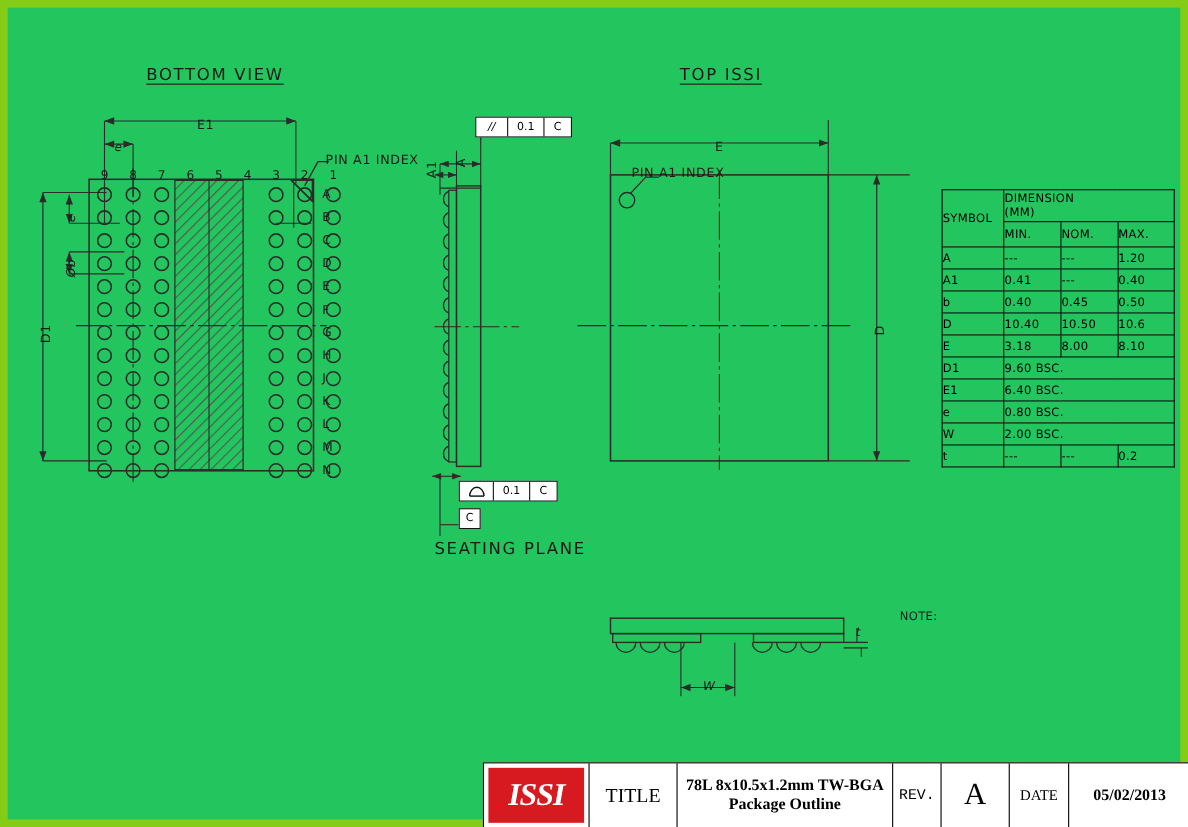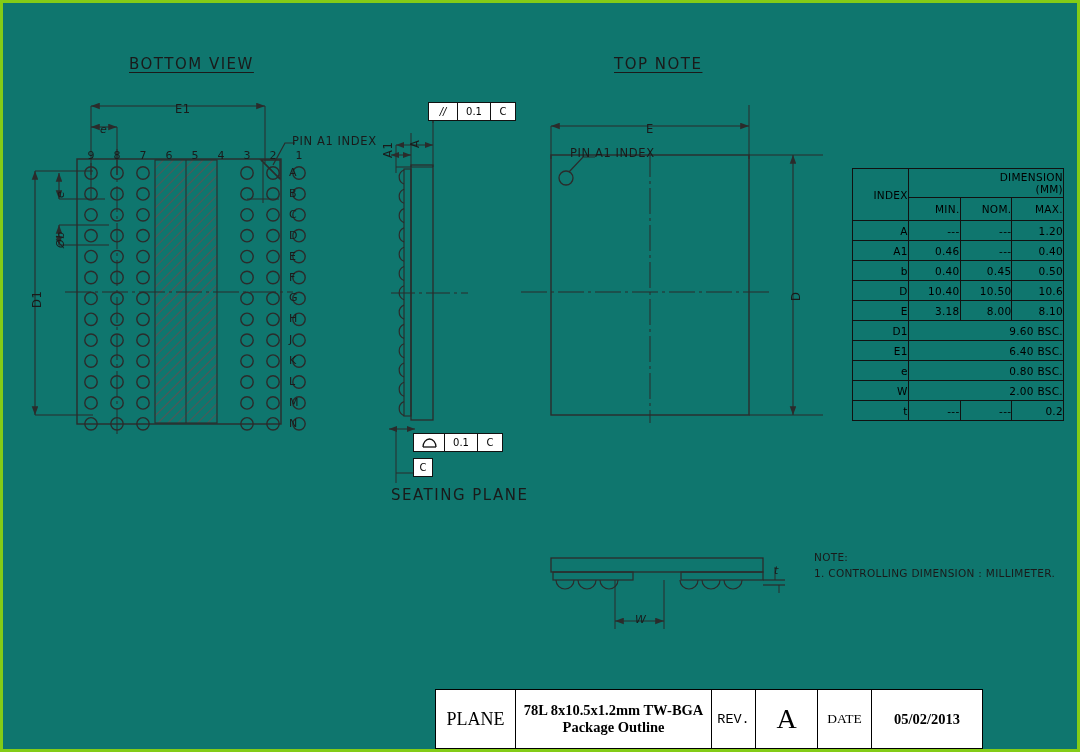--- a/index.html
+++ b/index.html
@@ -1,25 +1,25 @@
 <!DOCTYPE html>
 <html><head>
 <meta charset="utf-8">
 <style>
   html,body{margin:0;padding:0;background:#ffffff;}
   body{width:1080px;height:752px;font-family:"DejaVu Sans",sans-serif;color:#000;overflow:hidden;}
-  #sheet{position:relative;width:1080px;height:752px;background:#0f766e;box-sizing:border-box;border:3px solid #84cc16;padding-left:12px;}
+  #sheet{position:relative;width:1080px;height:752px;background:#22c55e;box-sizing:border-box;border:7px solid #84cc16;padding-left:12px;}
   .txt{position:absolute;font-family:"DejaVu Sans",sans-serif;white-space:nowrap;color:#1a1a1a;letter-spacing:.5px;}
   .vtitle{font-size:15px;letter-spacing:1.5px;text-decoration:underline;text-underline-offset:3px;}
   .lbl{font-size:11.5px;letter-spacing:.6px;}
   .ital{font-style:italic;font-size:11px;}
   .rot90{transform:rotate(-90deg);transform-origin:left top;}
   svg{position:absolute;overflow:visible;}
   .tbl{position:absolute;border-collapse:collapse;font-size:10.5px;}
-  .tbl td,.tbl th{border:1.3px solid #111;text-align:right;padding:0;font-weight:normal;font-family:"DejaVu Sans",sans-serif;letter-spacing:.3px;}
+  .tbl td,.tbl th{border:1.3px solid #111;text-align:left;padding:0;font-weight:normal;font-family:"DejaVu Sans",sans-serif;letter-spacing:.3px;}
   
   #titleblock{position:absolute;left:432px;top:686px;height:58px;display:flex;border:1.6px solid #000;background:#fff;}
   #titleblock>div{border-right:1.6px solid #000;display:flex;align-items:center;justify-content:center;box-sizing:border-box;}
   #titleblock>div:last-child{border-right:none;}
   .logo-cell{width:96px;padding:4px;}
   .logo-box{width:100%;height:100%;background:#d71920;display:flex;align-items:center;justify-content:center;}
   .logo-txt{color:#fff;font-family:"Liberation Serif",serif;font-weight:bold;font-style:italic;font-size:29px;letter-spacing:-1px;}
   .tb-h{font-family:"Liberation Serif",serif;font-size:18px;}
   .tb-title{font-family:"Liberation Serif",serif;font-weight:bold;font-size:14.5px;line-height:1.18;text-align:right;padding:0 5px;}
   .tb-rev{font-family:Liberation Mono, monospace;font-size:13.5px;}
@@ -266,21 +266,21 @@
     </div>
     <div style="width:24px;">0.1</div>
     <div style="width:16px;">C</div>
   </div>
   <div class="datum" style="left:410px;top:455px;">C</div>
 
   <div class="txt lbl rot90" style="left:378px;top:155px;">A1</div>
   <div class="txt lbl rot90" style="left:405px;top:145px;">A</div>
   <div class="txt vtitle" style="left:388px;top:483px;text-decoration:none;">SEATING PLANE</div>
 
-  <div class="txt vtitle" style="left:611px;top:52px;">TOP NOTE</div>
+  <div class="txt vtitle" style="left:611px;top:52px;">TOP ISSI</div>
 
   <svg id="topview" style="left:500px;top:90px;width:360px;height:370px;">
     <rect x="48" y="62" width="198" height="260" fill="none" stroke="#2b2b2b" stroke-width="1.4"></rect>
 
     <circle cx="63" cy="85" r="7" fill="none" stroke="#2b2b2b" stroke-width="1.3"></circle>
     <path d="M66,79 L80,64 L92,64" fill="none" stroke="#2b2b2b" stroke-width="1.2"></path>
 
     <line x1="48" y1="33" x2="246" y2="33" stroke="#2b2b2b" stroke-width="1.1" marker-start="url(#arS3)" marker-end="url(#ar3)"></line>
     <line x1="48" y1="33" x2="48" y2="66" stroke="#2b2b2b" stroke-width="1"></line>
     <line x1="246" y1="12" x2="246" y2="66" stroke="#2b2b2b" stroke-width="1"></line>
@@ -301,37 +301,37 @@
     </defs>
   </svg>
 
   <div class="txt lbl" style="left:643px;top:119px;">E</div>
   <div class="txt lbl rot90" style="left:786px;top:298px;">D</div>
   <div class="txt lbl" style="left:567px;top:143px;">PIN A1 INDEX</div>
 
   <table class="tbl" id="dimtable" style="left:849px;top:165px;width:212px;">
       <tbody>
         <tr>
-          <td rowspan="2" style="width:56px;height:44px;">INDEX</td>
+          <td rowspan="2" style="width:56px;height:44px;">SYMBOL</td>
           <td colspan="3" style="height:22px;line-height:1.15;padding:2px 0;">DIMENSION<br>(MM)</td>
         </tr>
         <tr>
           <td style="width:52px;height:22px;">MIN.</td>
           <td style="width:52px;height:22px;">NOM.</td>
           <td style="width:52px;height:22px;">MAX.</td>
         </tr>
         <tr>
           <td style="height:19px;">A</td>
           <td>---</td>
           <td>---</td>
           <td>1.20</td>
         </tr>
         <tr>
           <td style="height:19px;">A1</td>
-          <td>0.46</td>
+          <td>0.41</td>
           <td>---</td>
           <td>0.40</td>
         </tr>
         <tr>
           <td style="height:19px;">b</td>
           <td>0.40</td>
           <td>0.45</td>
           <td>0.50</td>
         </tr>
         <tr>
@@ -401,24 +401,28 @@
       </marker>
       <marker id="arS4" markerWidth="9" markerHeight="9" refX="0" refY="3" orient="auto">
         <path d="M8,0 L0,3 L8,6 z" fill="#2b2b2b"></path>
       </marker>
     </defs>
   </svg>
   <div class="txt ital" style="left:632px;top:610px;">W</div>
   <div class="txt ital" style="left:771px;top:561px;">t</div>
 
   <div class="txt note" style="left:811px;top:546px;">NOTE:</div>
-  <div class="txt note" style="left:811px;top:562px;">1. CONTROLLING DIMENSION : MILLIMETER.</div>
 
   <div id="titleblock">
-    <div style="width:80px;" class="tb-h">PLANE</div>
+    <div class="logo-cell">
+      <div class="logo-box">
+          <span class="logo-txt">ISSI</span>
+        </div>
+    </div>
+    <div style="width:80px;" class="tb-h">TITLE</div>
     <div style="width:196px;flex-direction:column;">
       <div class="tb-title">78L 8x10.5x1.2mm TW-BGA</div>
       <div class="tb-title">Package  Outline</div>
     </div>
     <div style="width:44px;" class="tb-rev">REV.</div>
     <div style="width:62px;" class="tb-revval">A</div>
     <div style="width:54px;" class="tb-date">DATE</div>
     <div style="width:110px;" class="tb-dateval">05/02/2013</div>
   </div>
 

